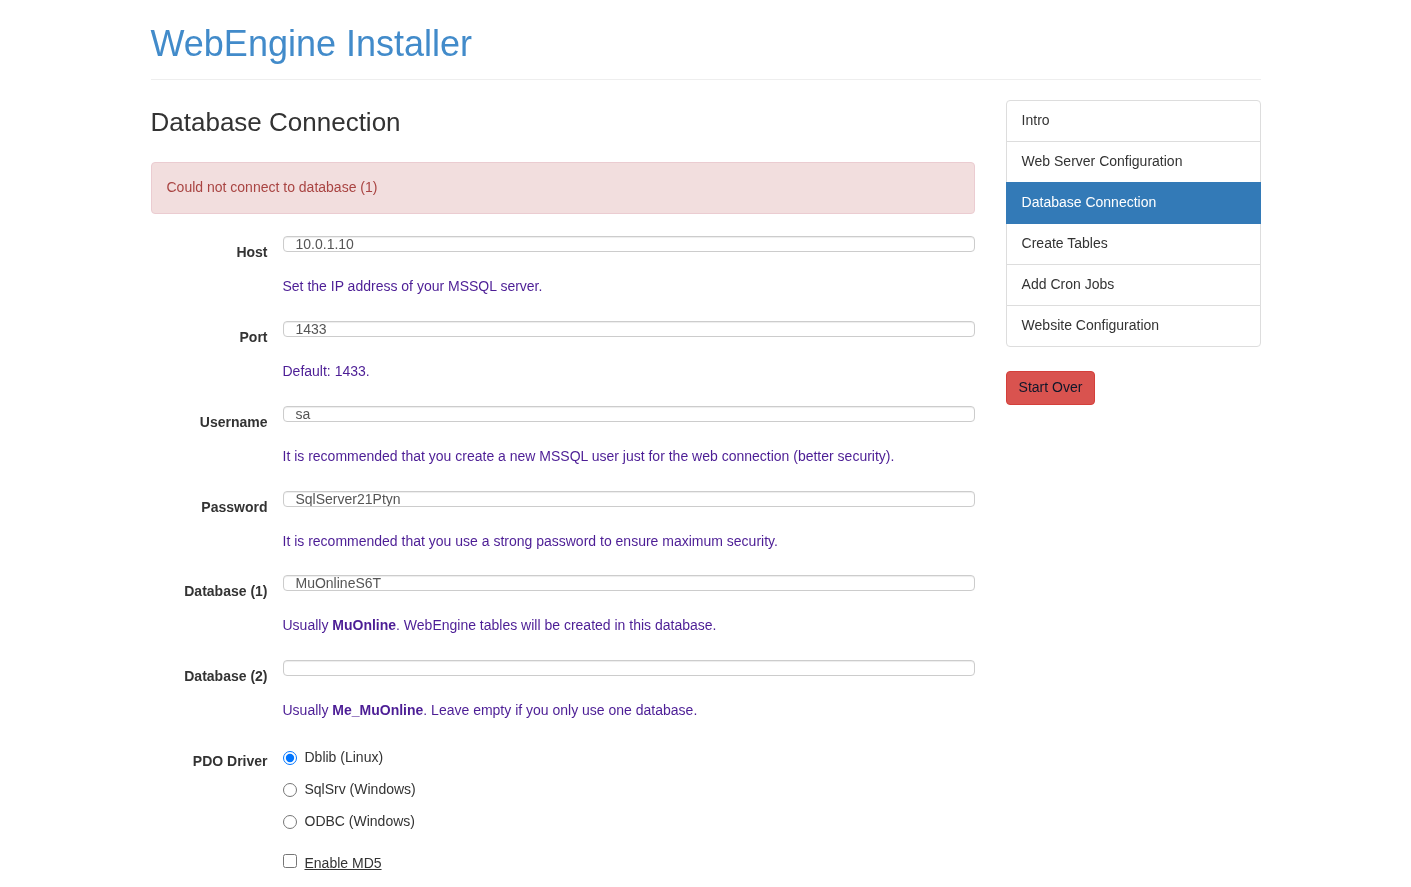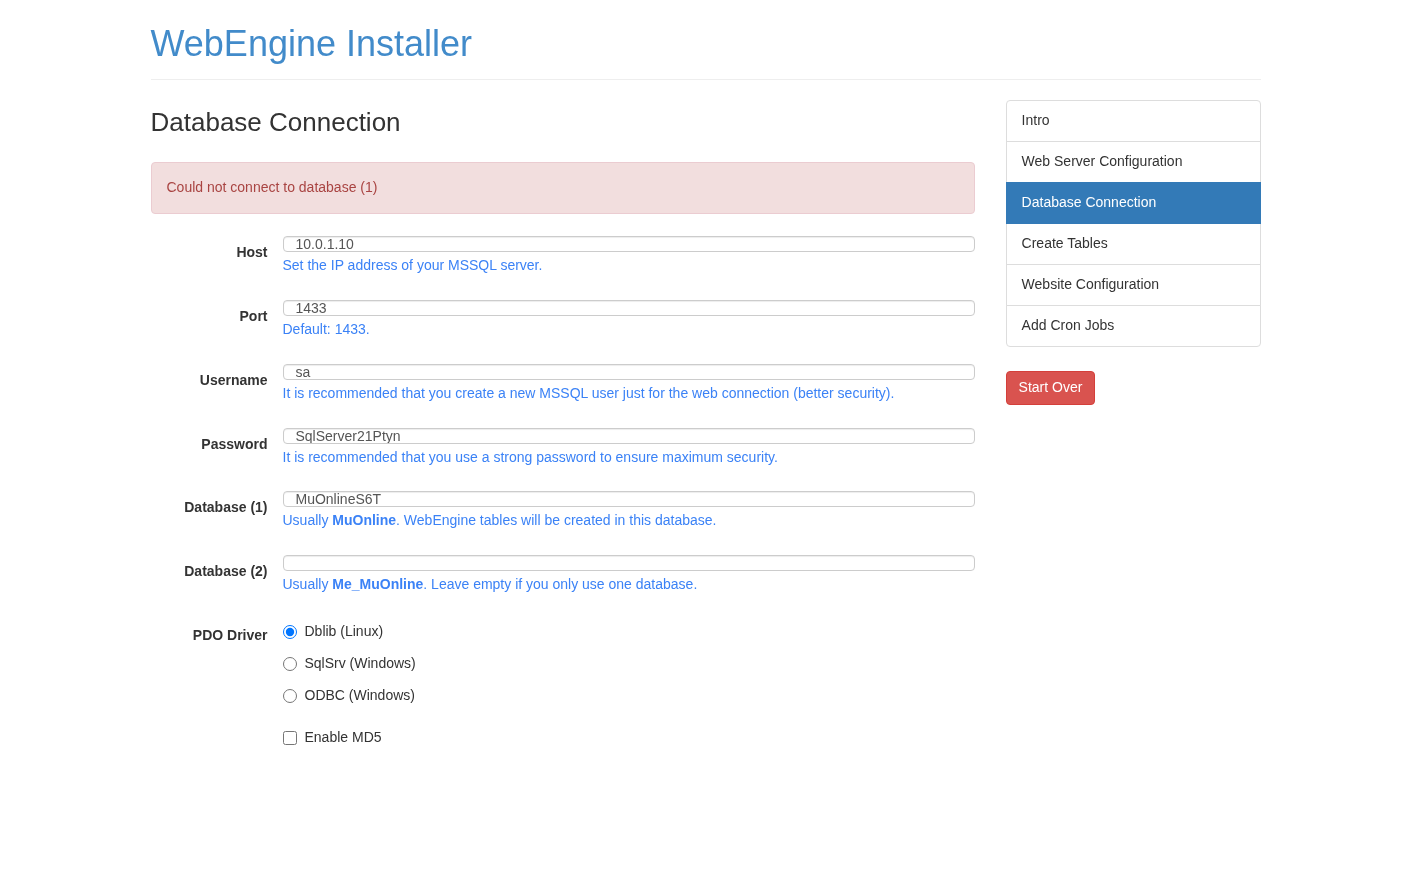--- a/index.html
+++ b/index.html
@@ -60,37 +60,37 @@
     font-family: "Liberation Sans", sans-serif;
     color: #555;
     background: #fff;
     border: 1px solid #ccc;
     border-radius: 4px;
     box-shadow: inset 0 1px 1px rgba(0,0,0,.075);
     outline: none;
   }
   .help-block {
     display: block;
-    margin-top: 4px;
-    color: #3b82f6;
+    margin-top: 25px;
+    color: #4c1d95;
   }
   .help-block b { font-weight: 700; }
   .radio-row { display: flex; align-items: center; margin-bottom: 9px; padding-top: 3px; }
   .radio-row input, .checkbox-row input { margin-right: 8px; width: 14px; height: 14px; }
   .radio-row label, .checkbox-row label { font-weight: 400; color: #333; cursor: pointer; }
-  .checkbox-row { display: flex; align-items: center; margin: 22px 0 12px 0; }
+  .checkbox-row { display: flex; margin: 22px 0 12px 0; text-decoration: underline; }
   .btn {
     display: inline-block;
     padding: 6px 12px;
     font-size: 14px;
     font-family: "Liberation Sans", sans-serif;
     border-radius: 4px;
     border: 1px solid transparent;
     cursor: pointer;
-    color: #ffffff;
+    color: #0f172a;
     line-height: 1.42857;
   }
   .btn-danger  { background: #d9534f; border-color: #d43f3a; }
   .list-group { border-radius: 4px; margin-bottom: 24px; }
   .list-group-item {
     display: block;
     position: relative;
     padding: 10px 15px;
     background: #fff;
     border: 1px solid #ddd;
@@ -204,22 +204,22 @@
 
       </form>
     </div>
 
     <div class="side-col">
       <div class="list-group">
         <a class="list-group-item">Intro</a>
         <a class="list-group-item">Web Server Configuration</a>
         <a class="list-group-item active">Database Connection</a>
         <a class="list-group-item">Create Tables</a>
+        <a class="list-group-item">Add Cron Jobs</a>
         <a class="list-group-item">Website Configuration</a>
-        <a class="list-group-item">Add Cron Jobs</a>
       </div>
       <div class="start-over-wrap">
         <button type="button" class="btn btn-danger">Start Over</button>
       </div>
     </div>
 
   </div>
 </div>
 
 </body></html>

